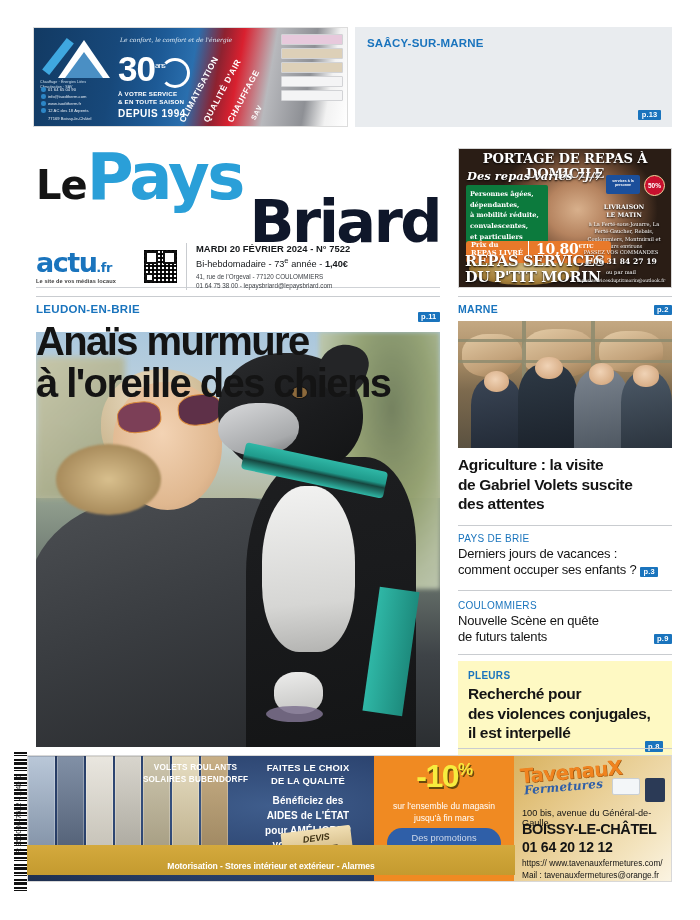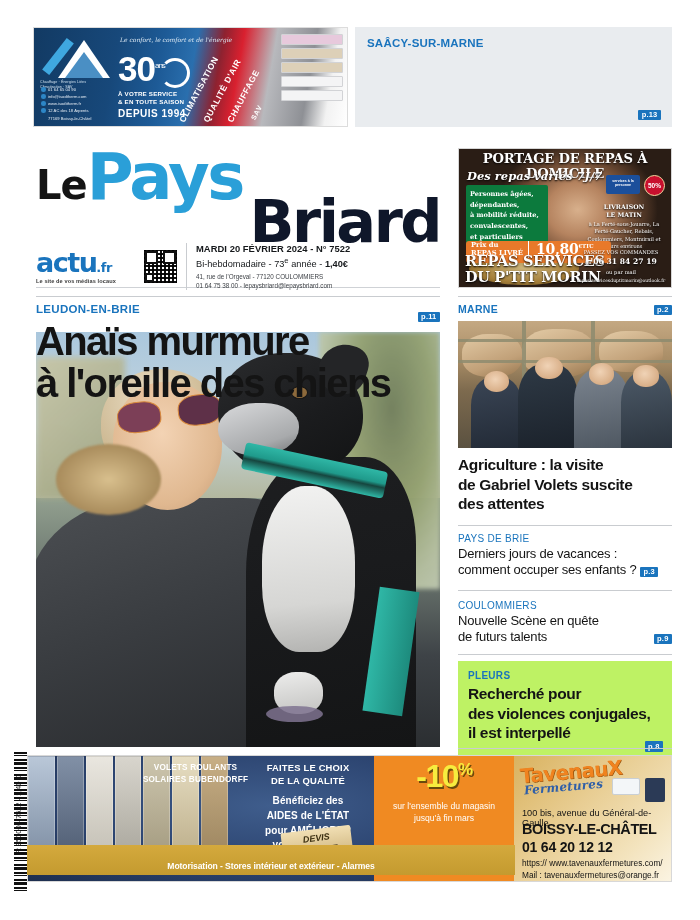--- a/index.html
+++ b/index.html
@@ -399,21 +399,21 @@
   .rcol .brief .k {
     color: #1a74bd; font-size: 10px; font-weight: 400; letter-spacing: .3px;
   }
   .rcol .brief .t {
     margin-top: 2px; font-size: 13px; color: #141414; line-height: 1.25;
     letter-spacing: -.2px;
   }
   .rcol .brief .pb-wrap { position: absolute; right: 0; bottom: 7px; }
 
   .pleurs {
-    margin-top: 8px; background: #bef264; padding: 9px 10px 16px 10px; position: relative;
+    margin-top: 8px; background: #fef9c3; padding: 9px 10px 16px 10px; position: relative;
   }
   .pleurs .k { color: #1a74bd; font-size: 10px; font-weight: 700; letter-spacing: .3px; }
   .pleurs .t {
     margin-top: 3px; font-size: 15.5px; font-weight: 700; color: #141414;
     line-height: 1.26; letter-spacing: -.35px;
   }
   .pleurs .pb-wrap { position: absolute; right: 9px; bottom: 6px; }
 
   
   .bottom-ad {
@@ -774,20 +774,24 @@
         <span>GRATUIT</span>
       </div>
     </div>
 
     <div class="ba-mid">
       <div class="disc"><span>-10</span><sup>%</sup></div>
       <div class="sub">
         <span>sur l'ensemble du magasin</span><br>
         <span>jusqu'à fin mars</span>
       </div>
+      <div class="pill">
+        <span>Des promotions</span><br>
+        <span>tous les mois</span>
+      </div>
     </div>
 
     <div class="ba-right">
       <div class="brand">TavenauX</div>
       <div class="brand2">Fermetures</div>
       <div class="logos">
         <div class="lg1"></div>
         <div class="lg2"></div>
       </div>
       <div class="addr">100 bis, avenue du Général-de-Gaulle</div>

